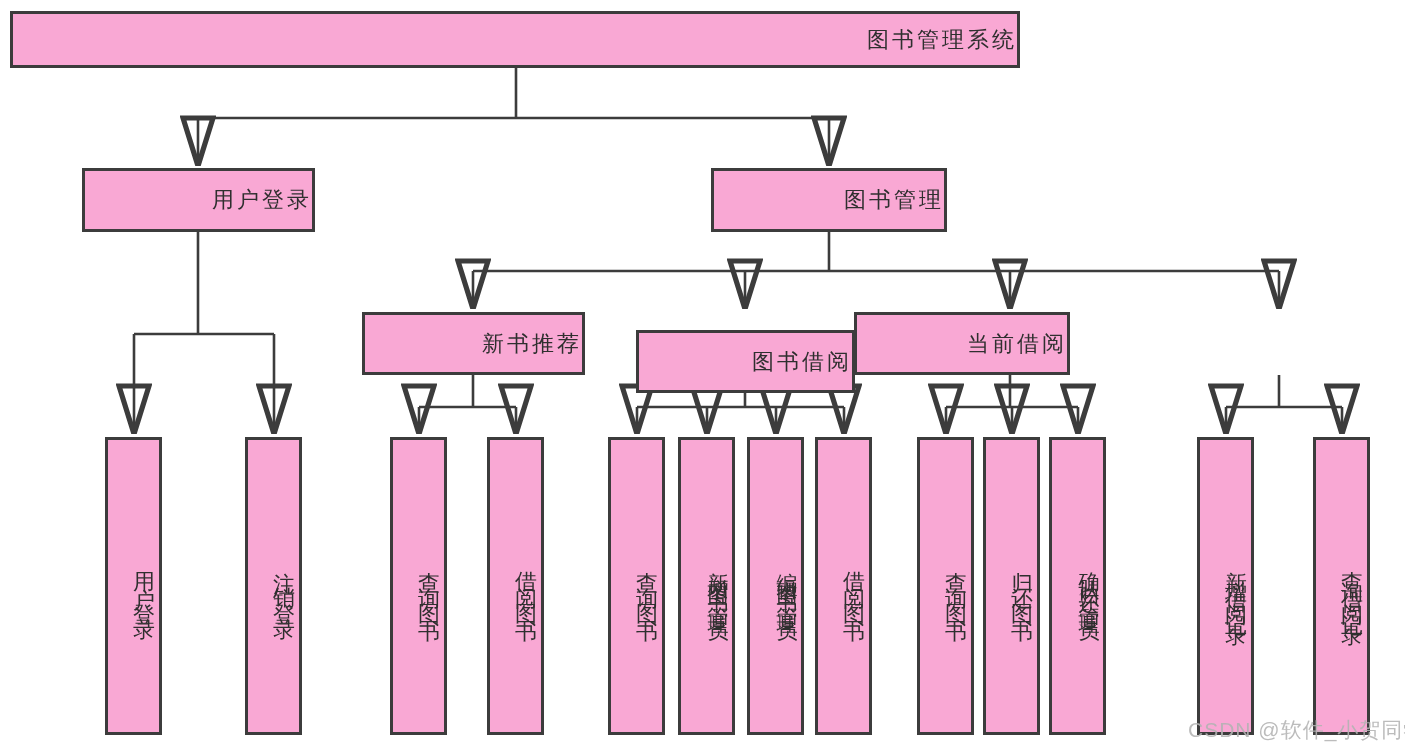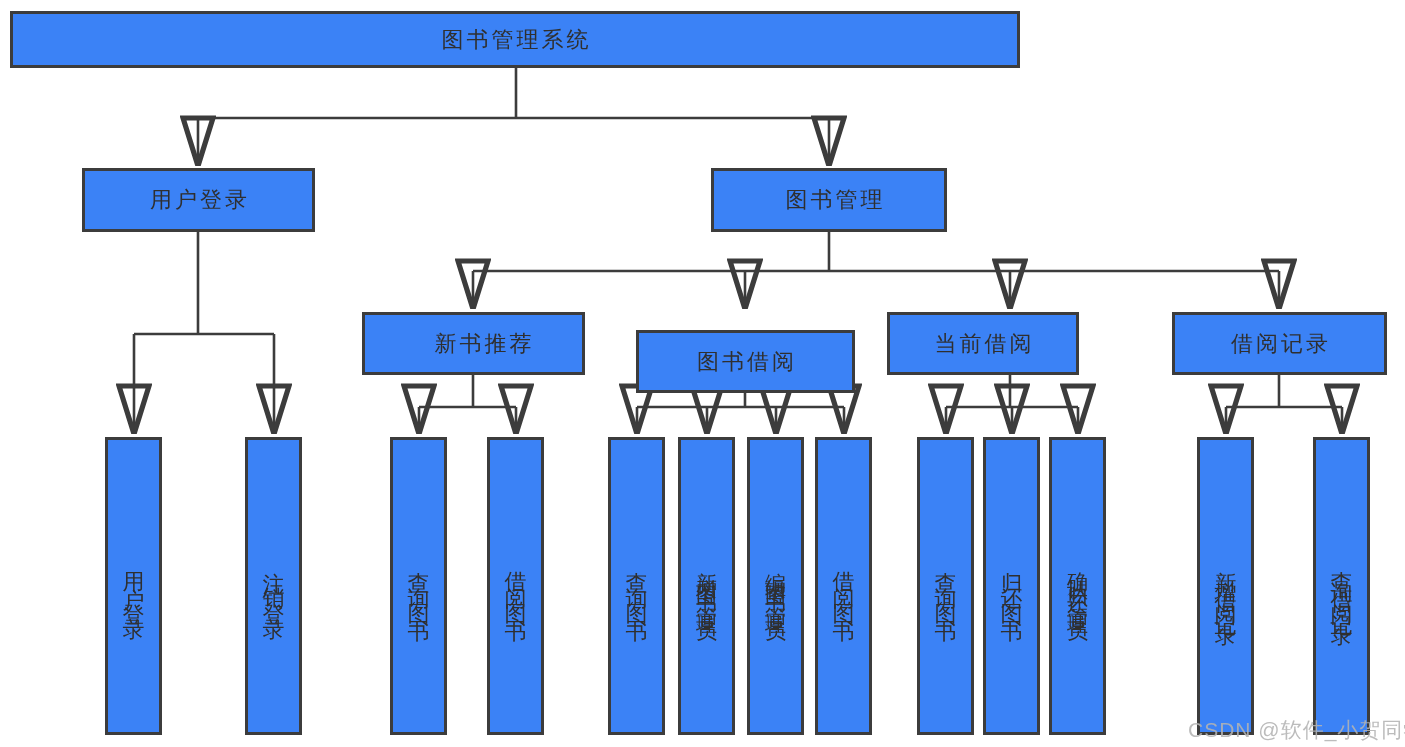--- a/index.html
+++ b/index.html
@@ -17,23 +17,23 @@
     font-family:"Liberation Sans",sans-serif;
     color:var(--text);
   }
   .stage{position:relative;width:1405px;height:747px;}
   .connectors{position:absolute;left:0;top:0;z-index:1;}
   .connectors path,.connectors line{
     stroke:var(--line);stroke-width:2.6;fill:none;
   }
   .box{
     position:absolute;z-index:2;
-    background:#3b82f6;
+    background:#f9a8d4;
     border:3px solid var(--box_border);
-    display:flex;align-items:center;justify-content:center;
+    display:flex;align-items:center;justify-content:flex-end;
   }
   .lbl{
     font-size:22px;
     letter-spacing:3px;
     color:var(--text);
     white-space:nowrap;
   }
   
   .hbox .lbl{text-indent:3px;}
   .root{left:10px;top:11px;width:1010px;height:57px;}
@@ -112,25 +112,22 @@
   <div class="box hbox l2" style="left:711px;width:236px;padding-left:10px;">
     <span class="lbl">图书管理</span>
   </div>
 
   <div class="box hbox l3" style="left:362px;width:223px;padding-left:19px;">
     <span class="lbl">新书推荐</span>
   </div>
   <div class="box hbox l3" style="left:636px;width:219px;margin-top:18px;">
     <span class="lbl">图书借阅</span>
   </div>
-  <div class="box hbox l3" style="left:887px;width:192px;">
+  <div class="box hbox l3" style="left:854px;width:216px;">
     <span class="lbl">当前借阅</span>
-  </div>
-  <div class="box hbox l3" style="left:1172px;width:215px;">
-    <span class="lbl">借阅记录</span>
   </div>
 
   <div class="box vbox v4" style="left:105px;">
     <span class="lbl">用户登录</span>
   </div>
   <div class="box vbox v4" style="left:245px;">
     <span class="lbl">注销登录</span>
   </div>
 
   <div class="box vbox v4" style="left:390px;">

